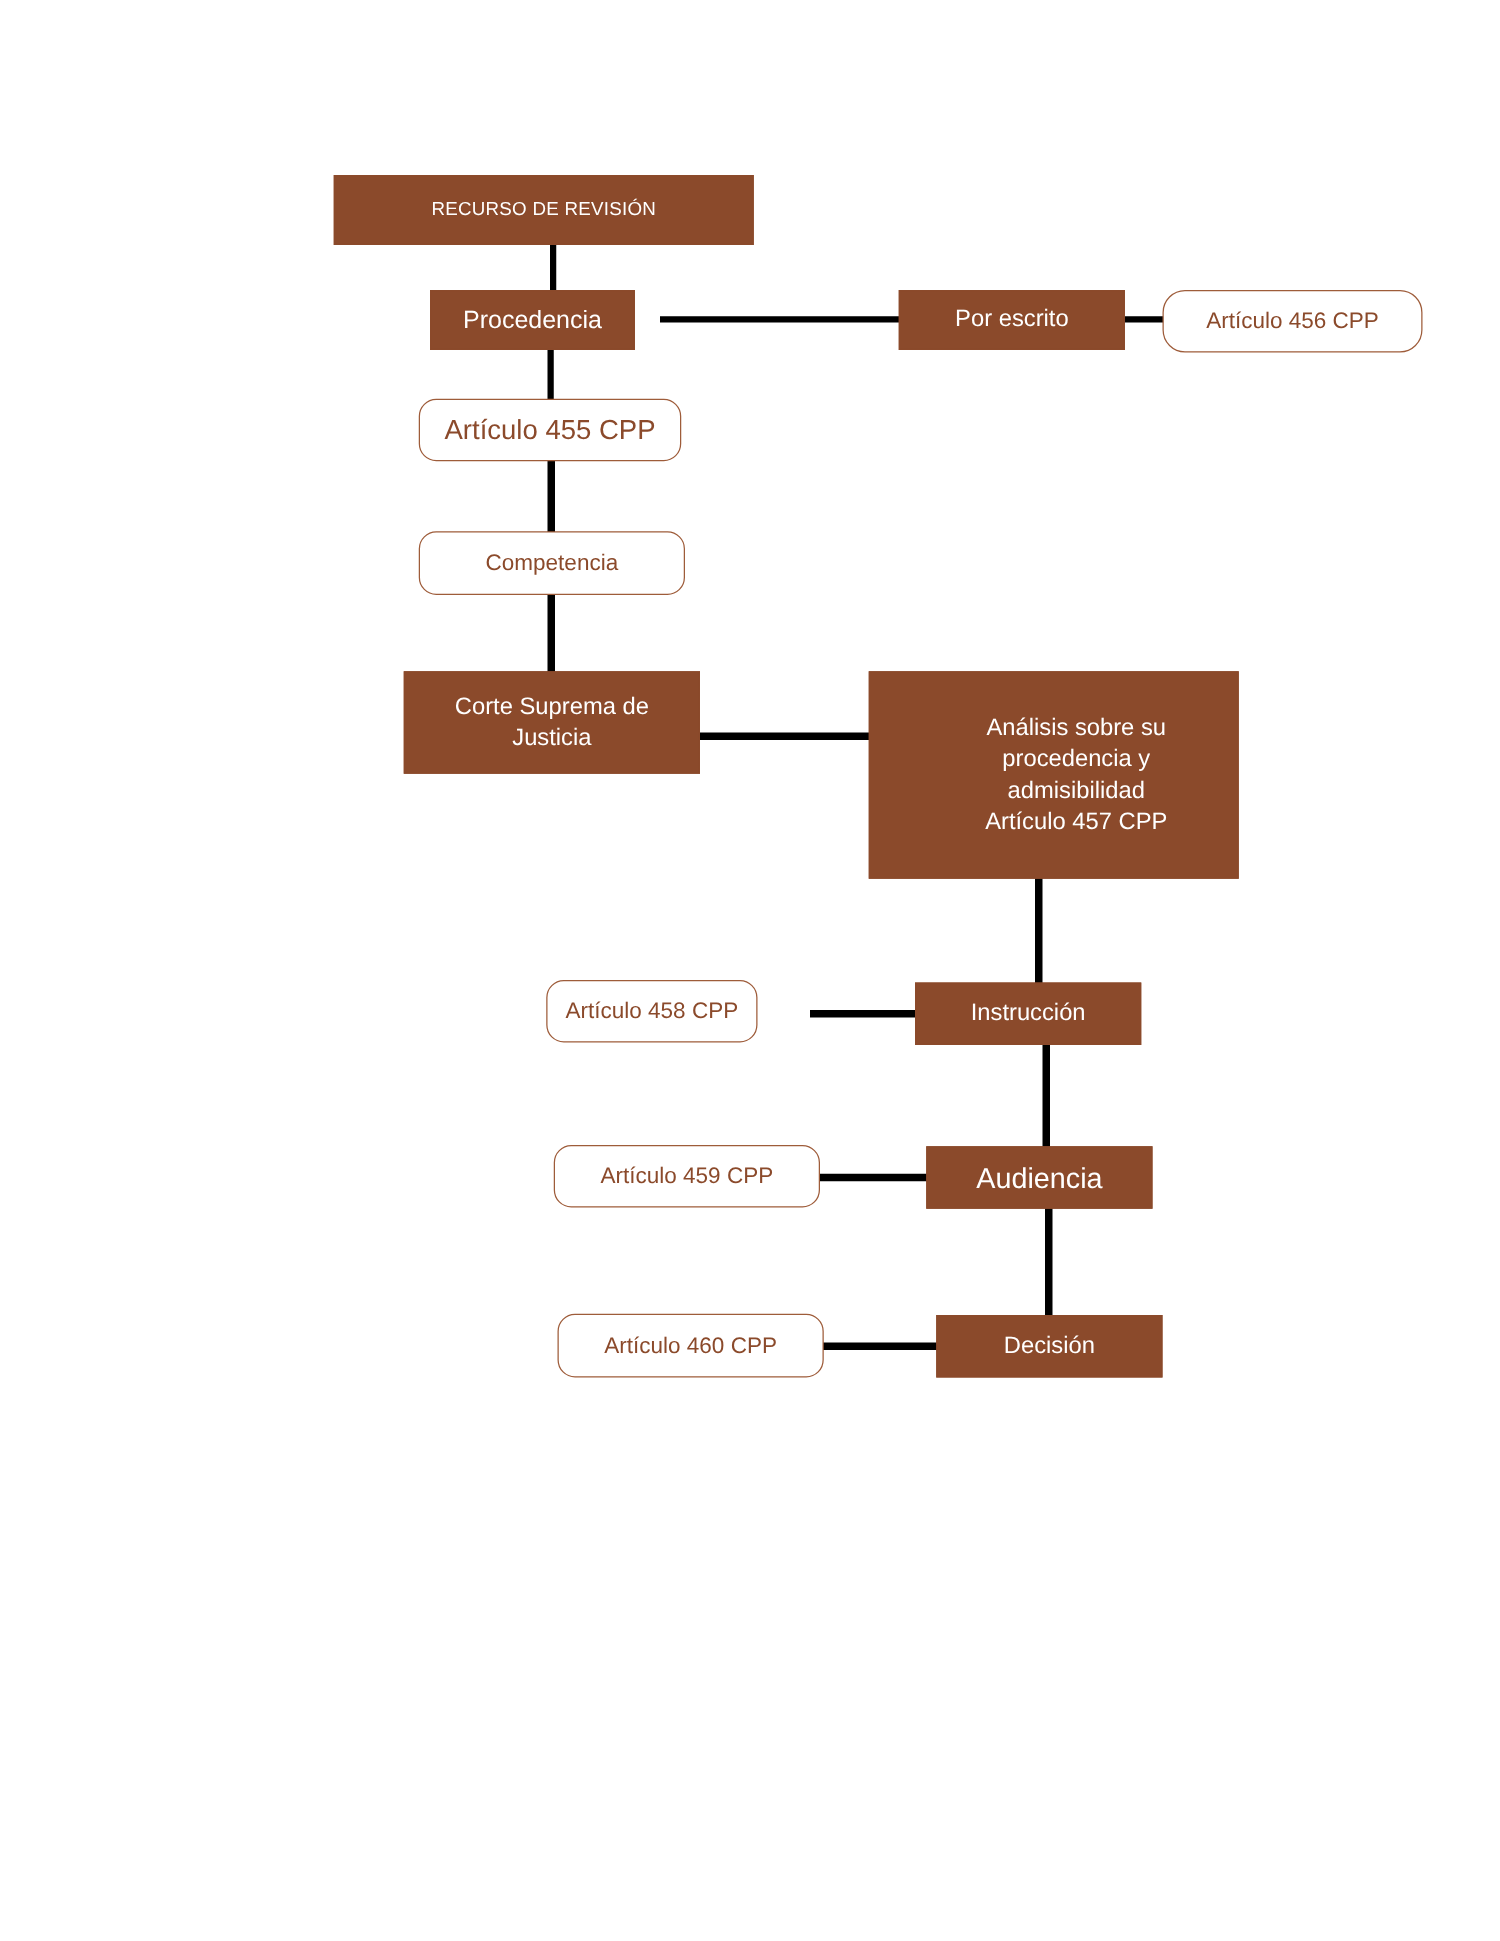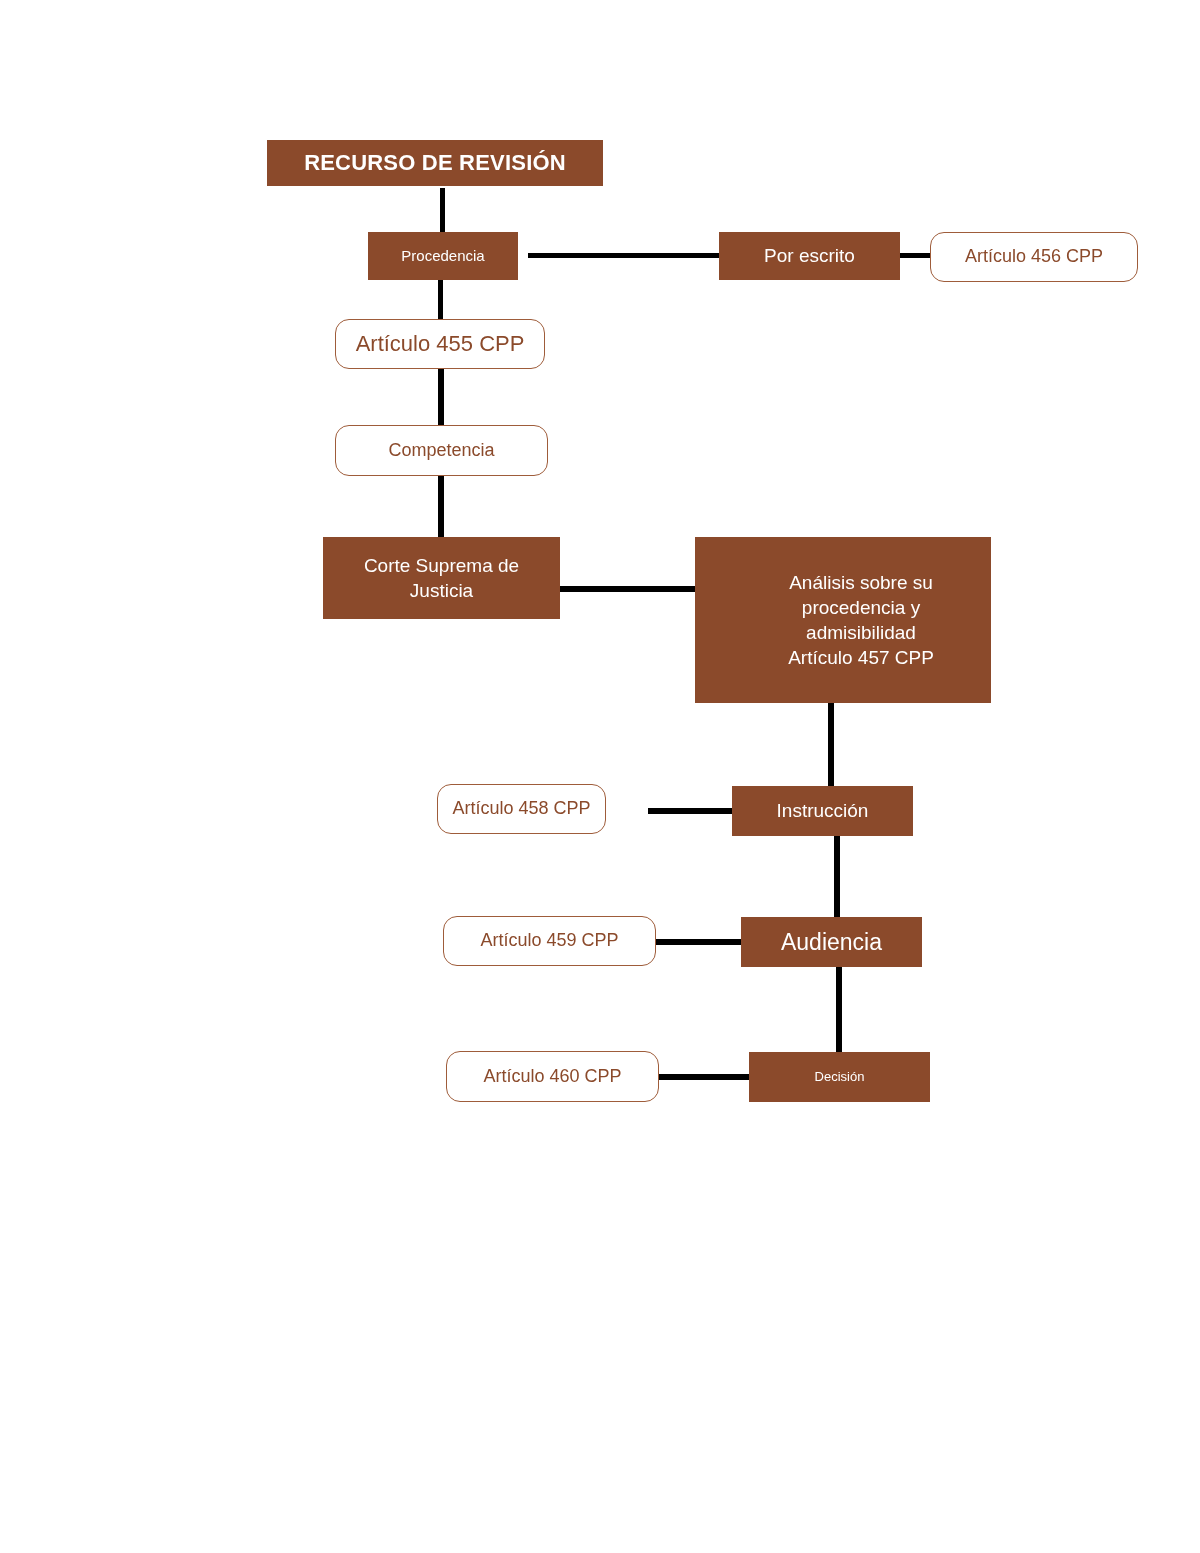--- a/index.html
+++ b/index.html
@@ -54,35 +54,35 @@
 
   .node .txt {
     display: block;
     width: 100%;
     padding: 0 6px;
     box-sizing: border-box;
   }
 
   
   #n-title {
-    left: 267px; top: 140px; width: 336px; height: 46px;
-    font-size: 22px; font-weight: bold; letter-spacing: 0.2px;
+    left: 267px; top: 140px; width: 336px; height: 56px;
+    font-size: 15px; font-weight: normal; letter-spacing: 0.2px;
   }
   #n-procedencia {
-    left: 344px; top: 232px; width: 150px; height: 48px;
-    font-size: 15px;
-    margin-left: 24px;
+    left: 344px; top: 232px; width: 164px; height: 48px;
+    font-size: 20px;
   }
   #n-porescrito {
     left: 719px; top: 232px; width: 181px; height: 48px;
     font-size: 19px;
   }
   #n-art456 {
     left: 930px; top: 232px; width: 208px; height: 50px;
     font-size: 18px;
+    border-radius: 18px;
   }
   #n-art455 {
     left: 335px; top: 319px; width: 210px; height: 50px;
     font-size: 22px;
   }
   #n-competencia {
     left: 335px; top: 425px; width: 213px; height: 51px;
     font-size: 18px;
   }
   #n-corte {
@@ -113,21 +113,21 @@
   #n-audiencia {
     left: 741px; top: 917px; width: 181px; height: 50px;
     font-size: 23px;
   }
   #n-art460 {
     left: 446px; top: 1051px; width: 213px; height: 51px;
     font-size: 18px;
   }
   #n-decision {
     left: 749px; top: 1052px; width: 181px; height: 50px;
-    font-size: 13px;
+    font-size: 19px;
   }
 </style>
 </head>
 <body>
 
 <div id="canvas">
 
   <div class="conn" style="left:440px; top:188px; width:5px; height:46px;"></div>
 
   <div class="conn" style="left:528px; top:253px; width:192px; height:5px;"></div>

